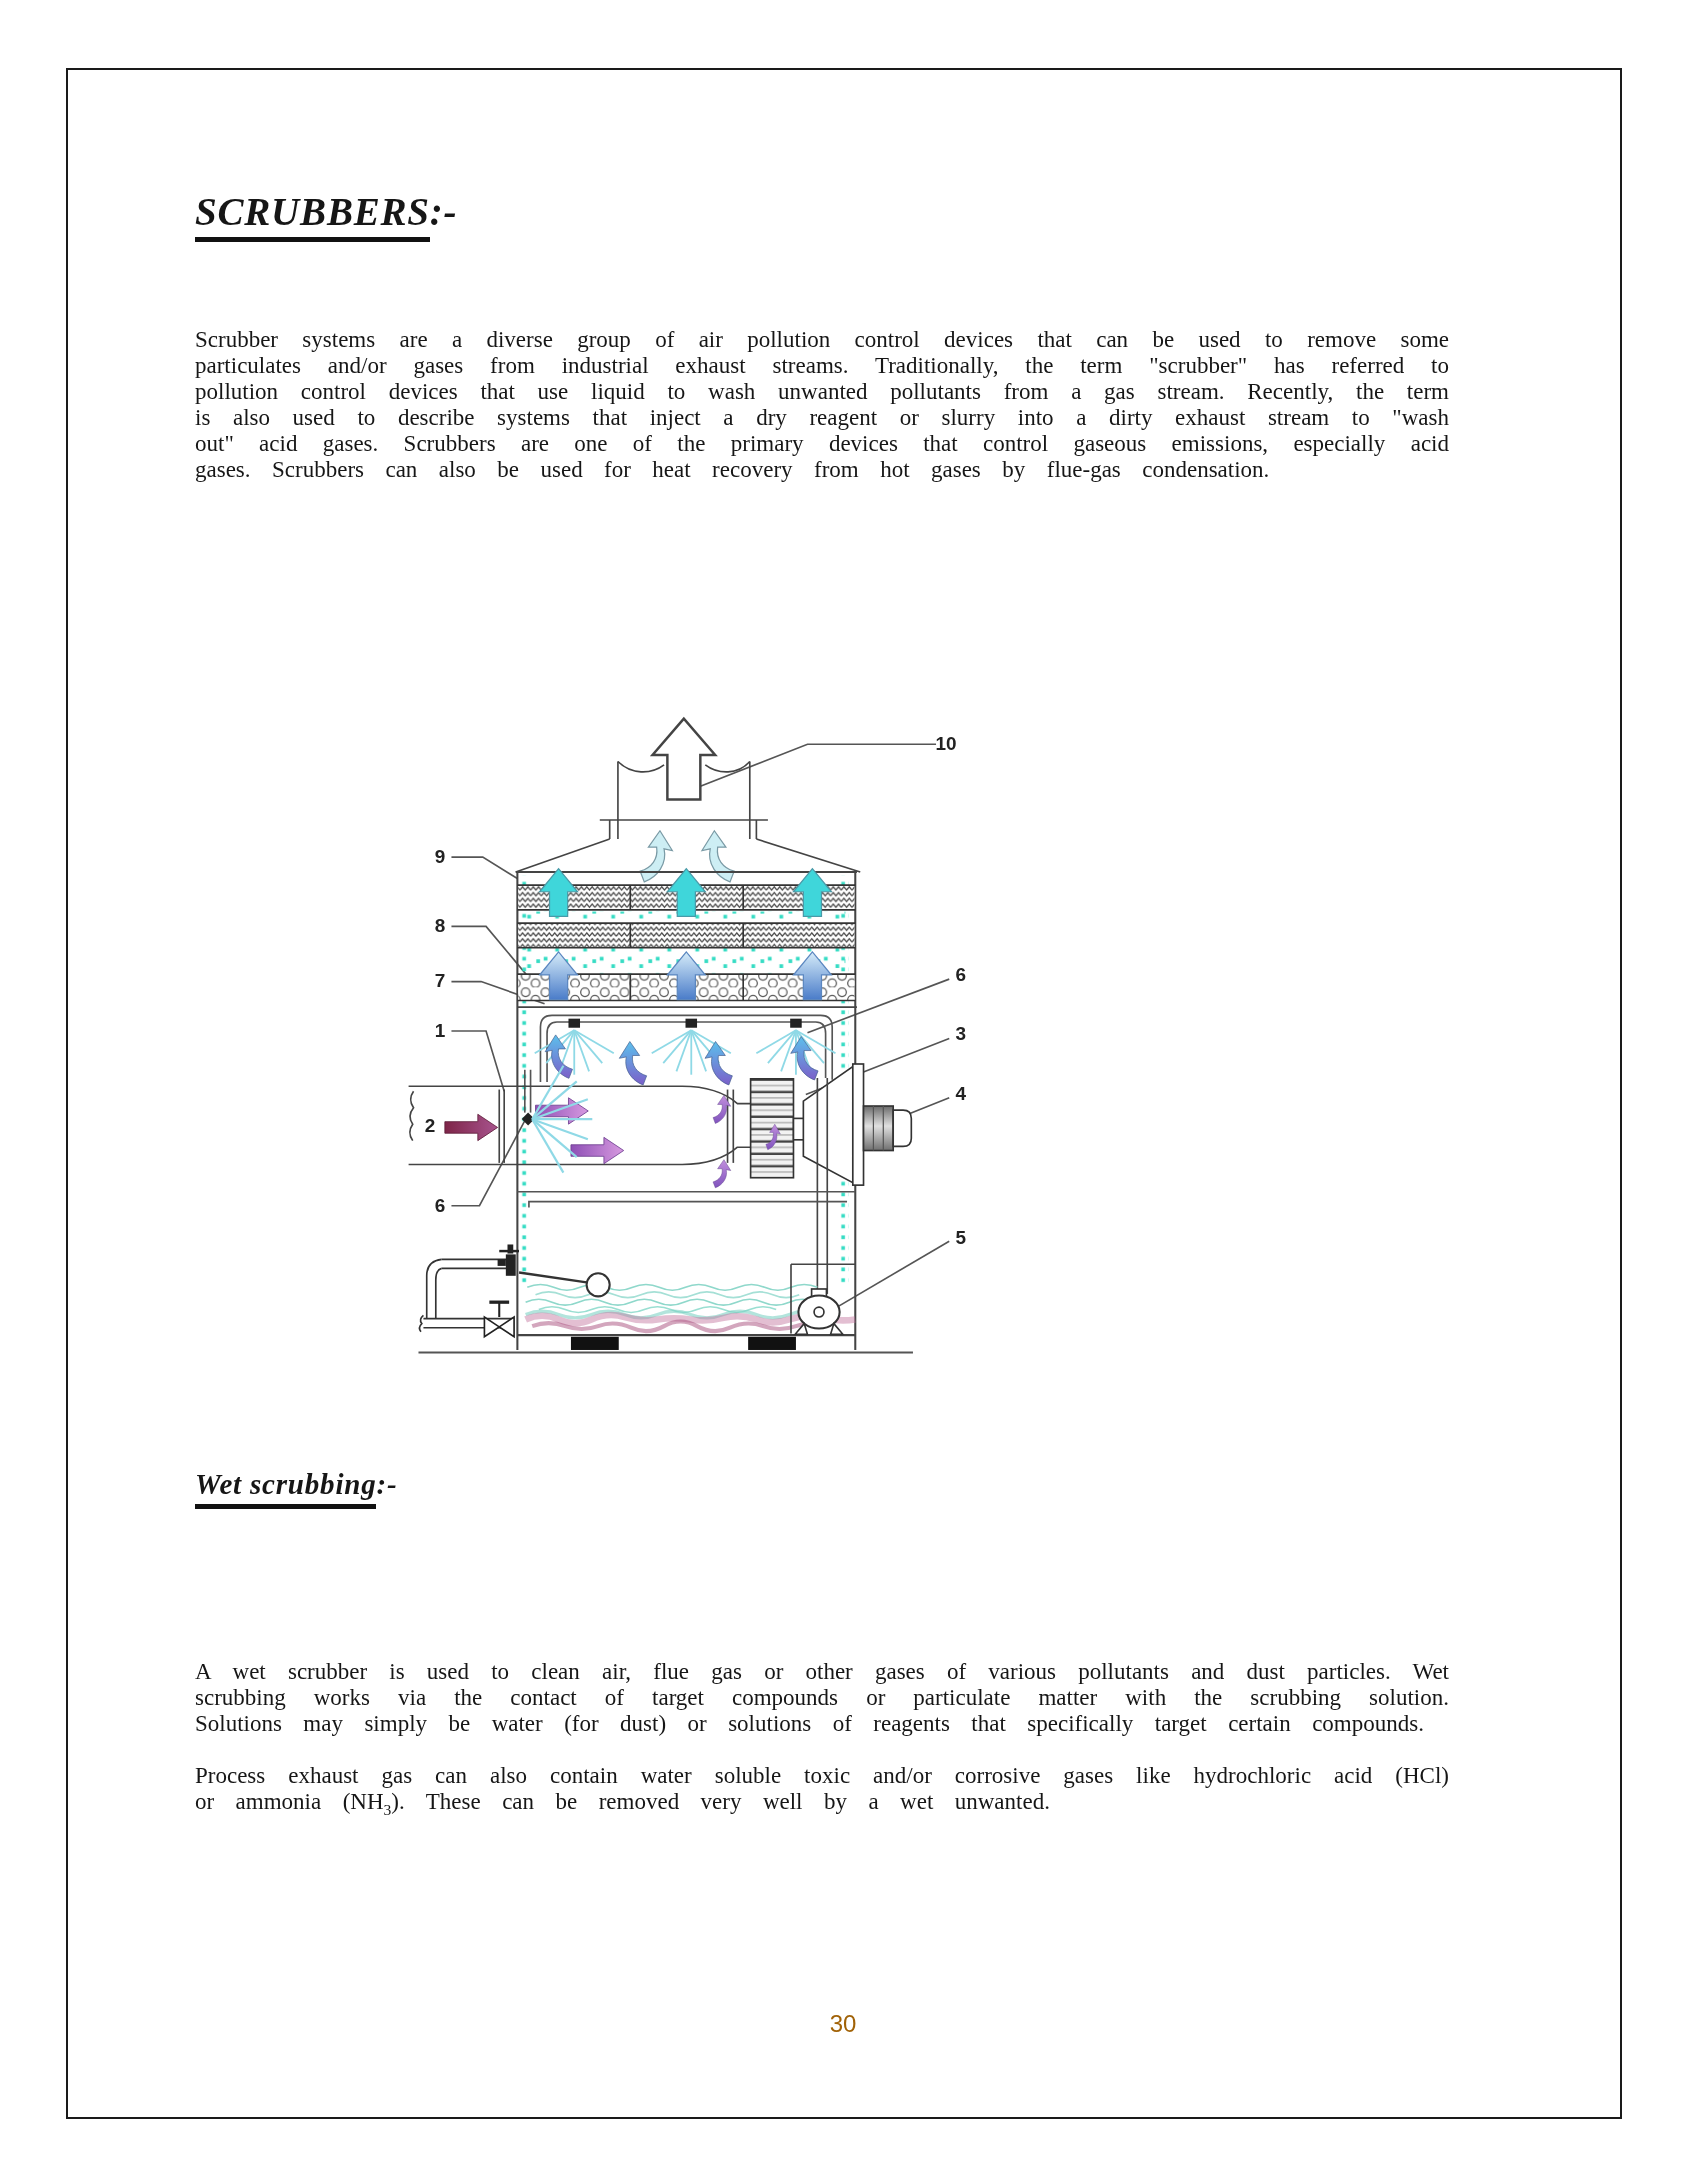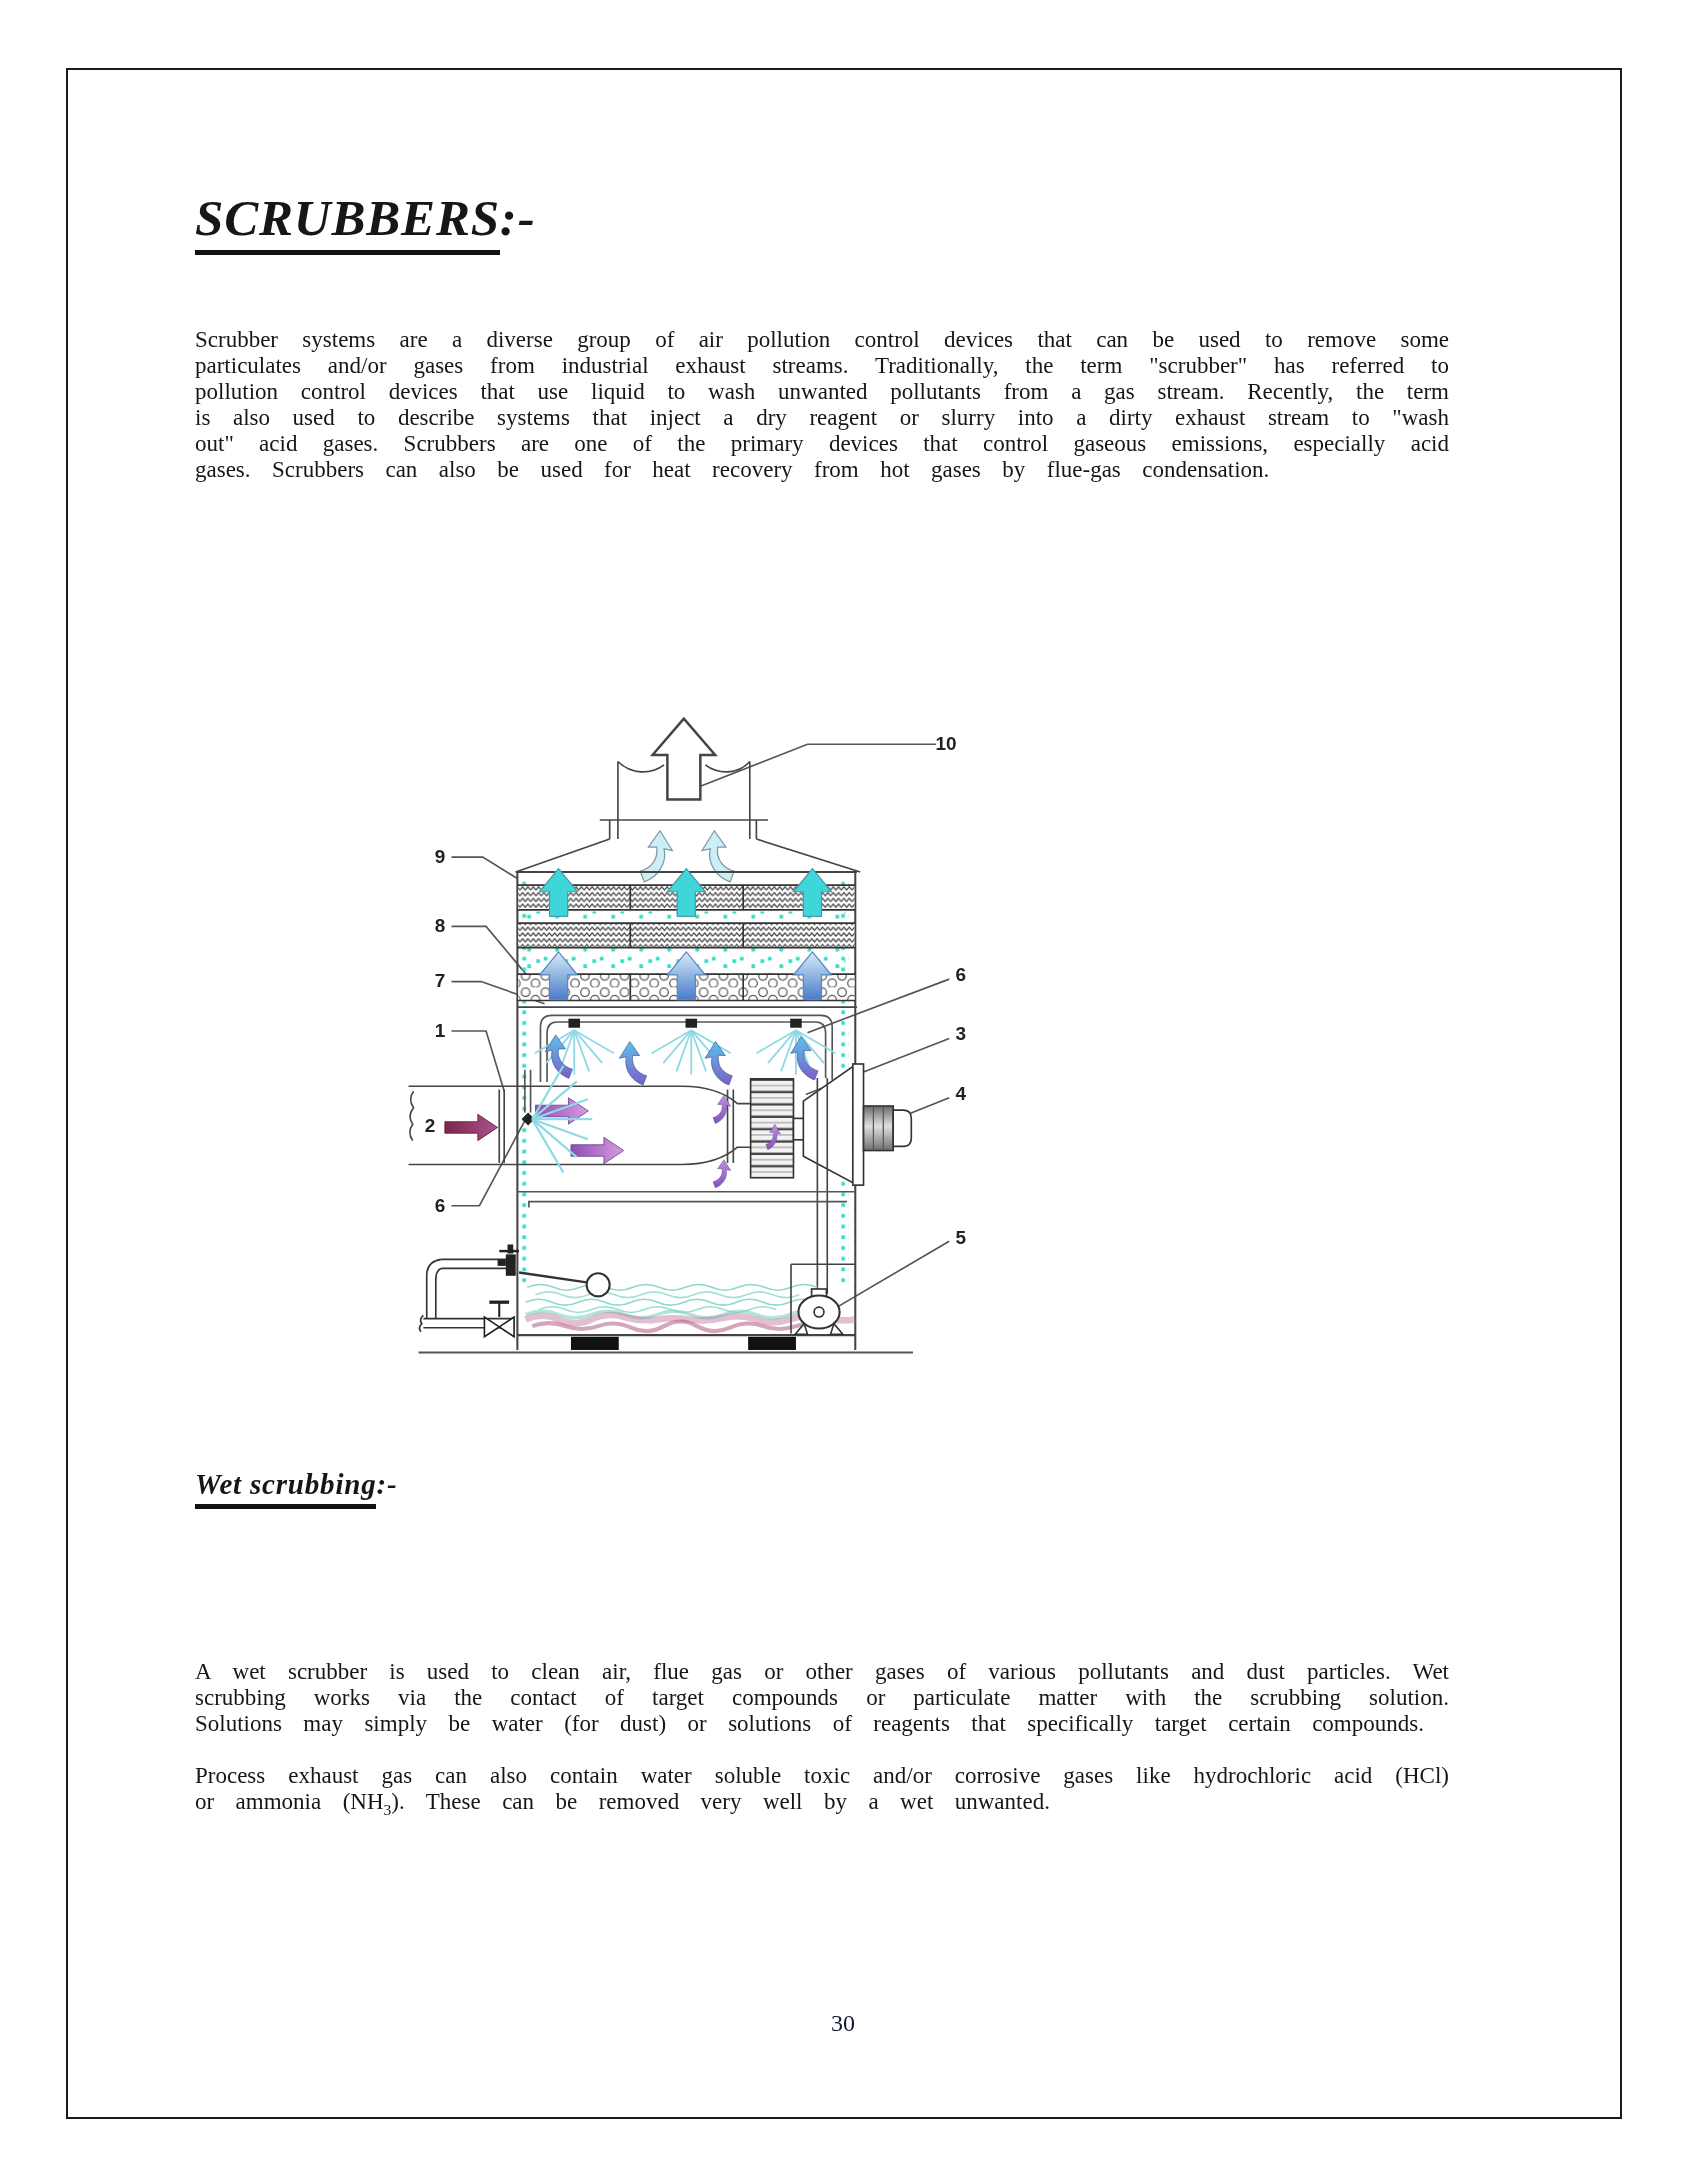--- a/index.html
+++ b/index.html
@@ -1,34 +1,34 @@
 <!DOCTYPE html>
 <html style="font-size:13px"><head>
 <meta charset="utf-8">
 <style>
   html,body{margin:0;padding:0;}
   body{width:1687px;height:2183px;background:#ffffff;position:relative;
        font-family:"Liberation Serif", serif;color:#161616;}
   .page-border{position:absolute;left:66px;top:68px;width:1552px;height:2047px;
        border:2.5px solid #1a1a1a;}
-  .doc-title{position:absolute;left:195px;top:189px;font-size:51px;font-weight:700;
+  .doc-title{position:absolute;left:195px;top:189px;font-size:39px;font-weight:700;
        font-style:italic;letter-spacing:0.8px;}
   .doc-title .uline{border-bottom:5px solid #111;padding-bottom:3.3px;display:inline-block;}
   .para{position:absolute;left:195px;width:1254px;font-size:23px;line-height:26px;
        text-align:justify;word-spacing:15.7px;}
   #para1{top:320px;margin-top:7px;}
   .h2-title{position:absolute;left:195px;top:1468px;font-size:29px;font-weight:700;
        font-style:italic;letter-spacing:0.8px;}
   .h2-title .uline{border-bottom:5px solid #111;padding-bottom:3.3px;display:inline-block;}
   #para2{top:1636px;}
   #para3{top:1740px;}
   sub{font-size:68%;}
   .diagram-wrap{position:absolute;left:402px;top:707px;width:628px;height:653px;}
   .page-number{position:absolute;left:66px;top:2010px;width:1554px;text-align:center;
-       font-family:Liberation Serif, serif;font-size:24px;color:#0f172a;}
+       font-family:Liberation Sans, sans-serif;font-size:24px;color:#a16207;}
   svg text.callout{font-family:"Liberation Sans", sans-serif;font-weight:700;
        font-size:23px;fill:#222;}
 </style>
 </head>
 <body>
 
 <div class="page-border"></div>
 
 <div class="doc-title"><span class="uline">SCRUBBERS</span><span>:-</span></div>
 

